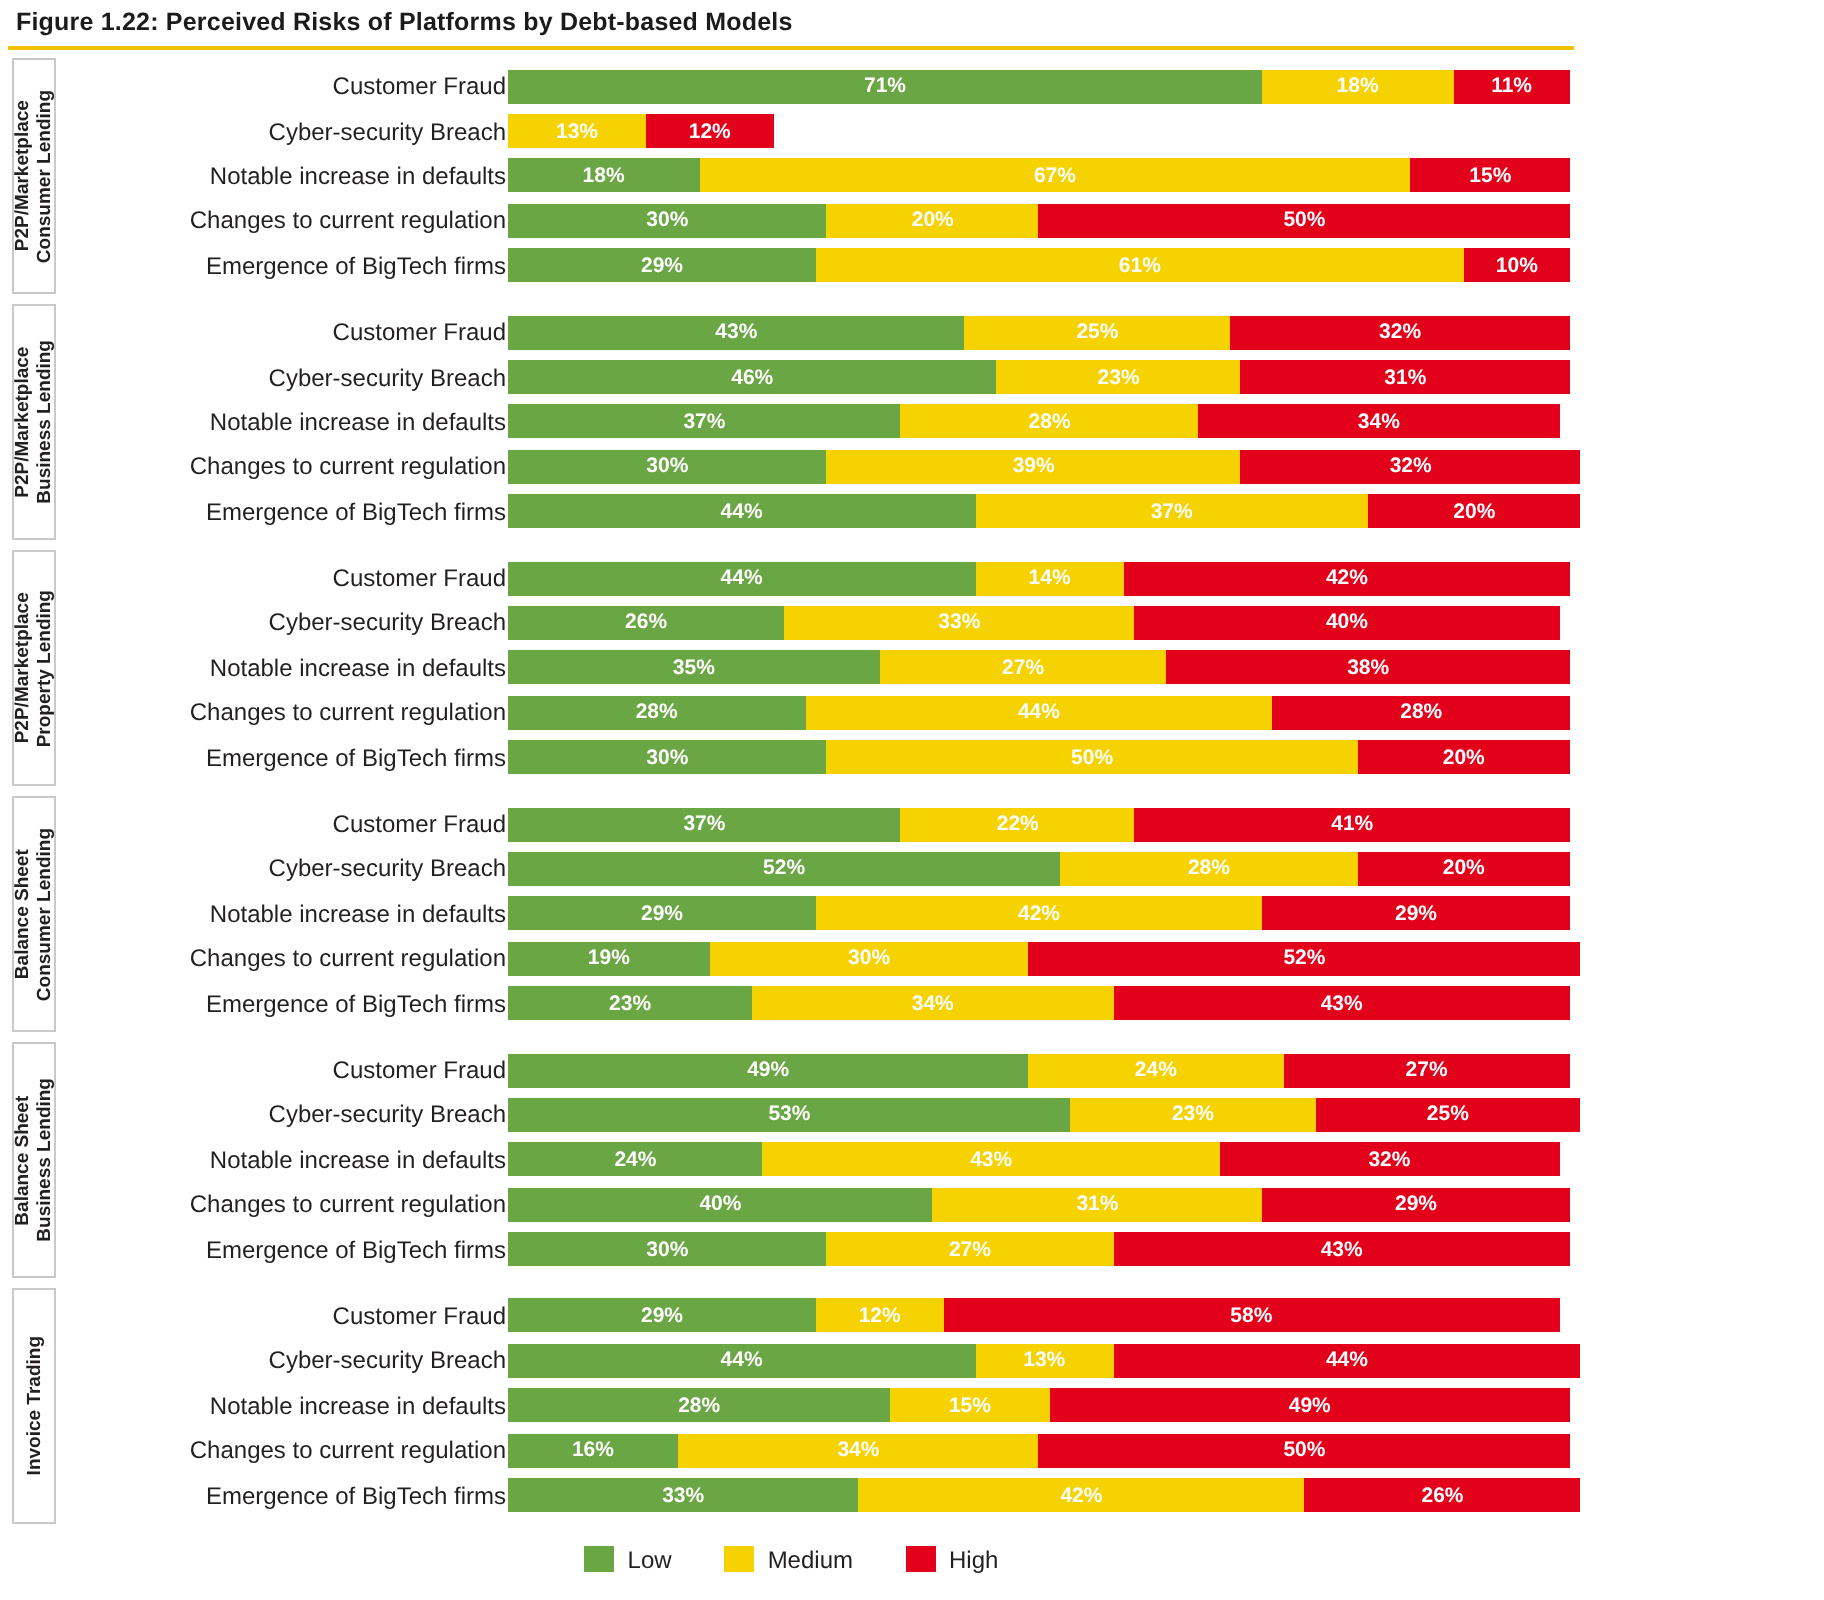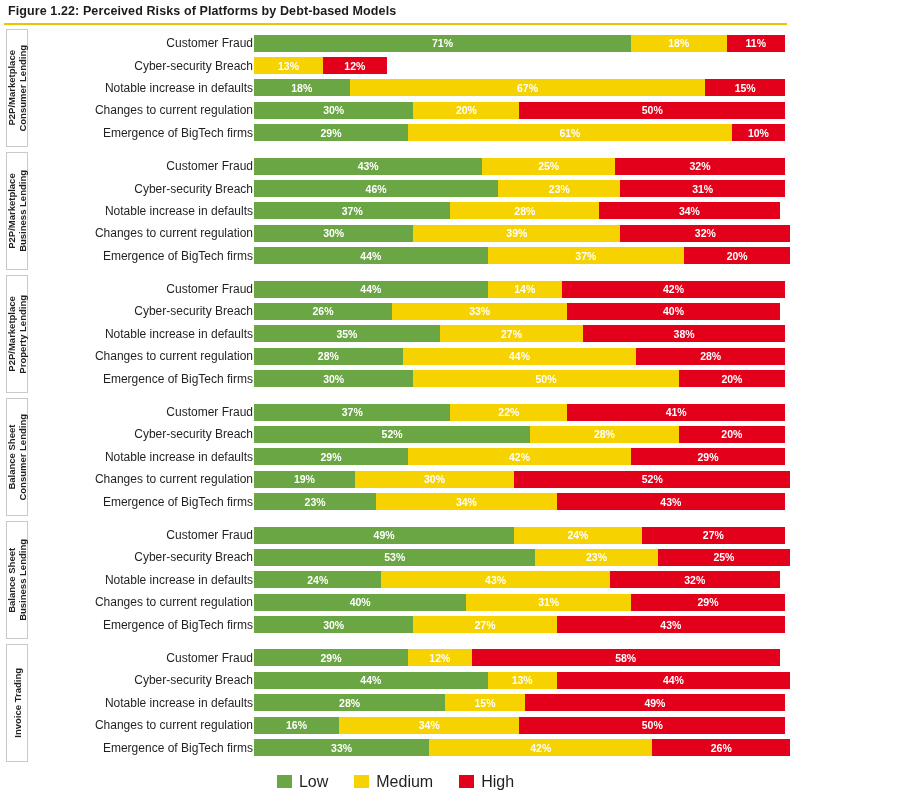--- a/index.html
+++ b/index.html
@@ -96,21 +96,21 @@
   .legend {
     display: flex;
     align-items: center;
     justify-content: center;
     gap: 26px;
     padding-top: 6px;
   }
   .legend-item {
     display: flex;
     align-items: center;
-    font-size: 16px;
+    font-size: 12px;
     color: #231f20;
   }
   .legend-swatch {
     width: 15px;
     height: 13px;
     margin-right: 7px;
     display: inline-block;
   }
   .legend-swatch.low { background: #6ba644; }
   .legend-swatch.medium { background: #f5d200; }

